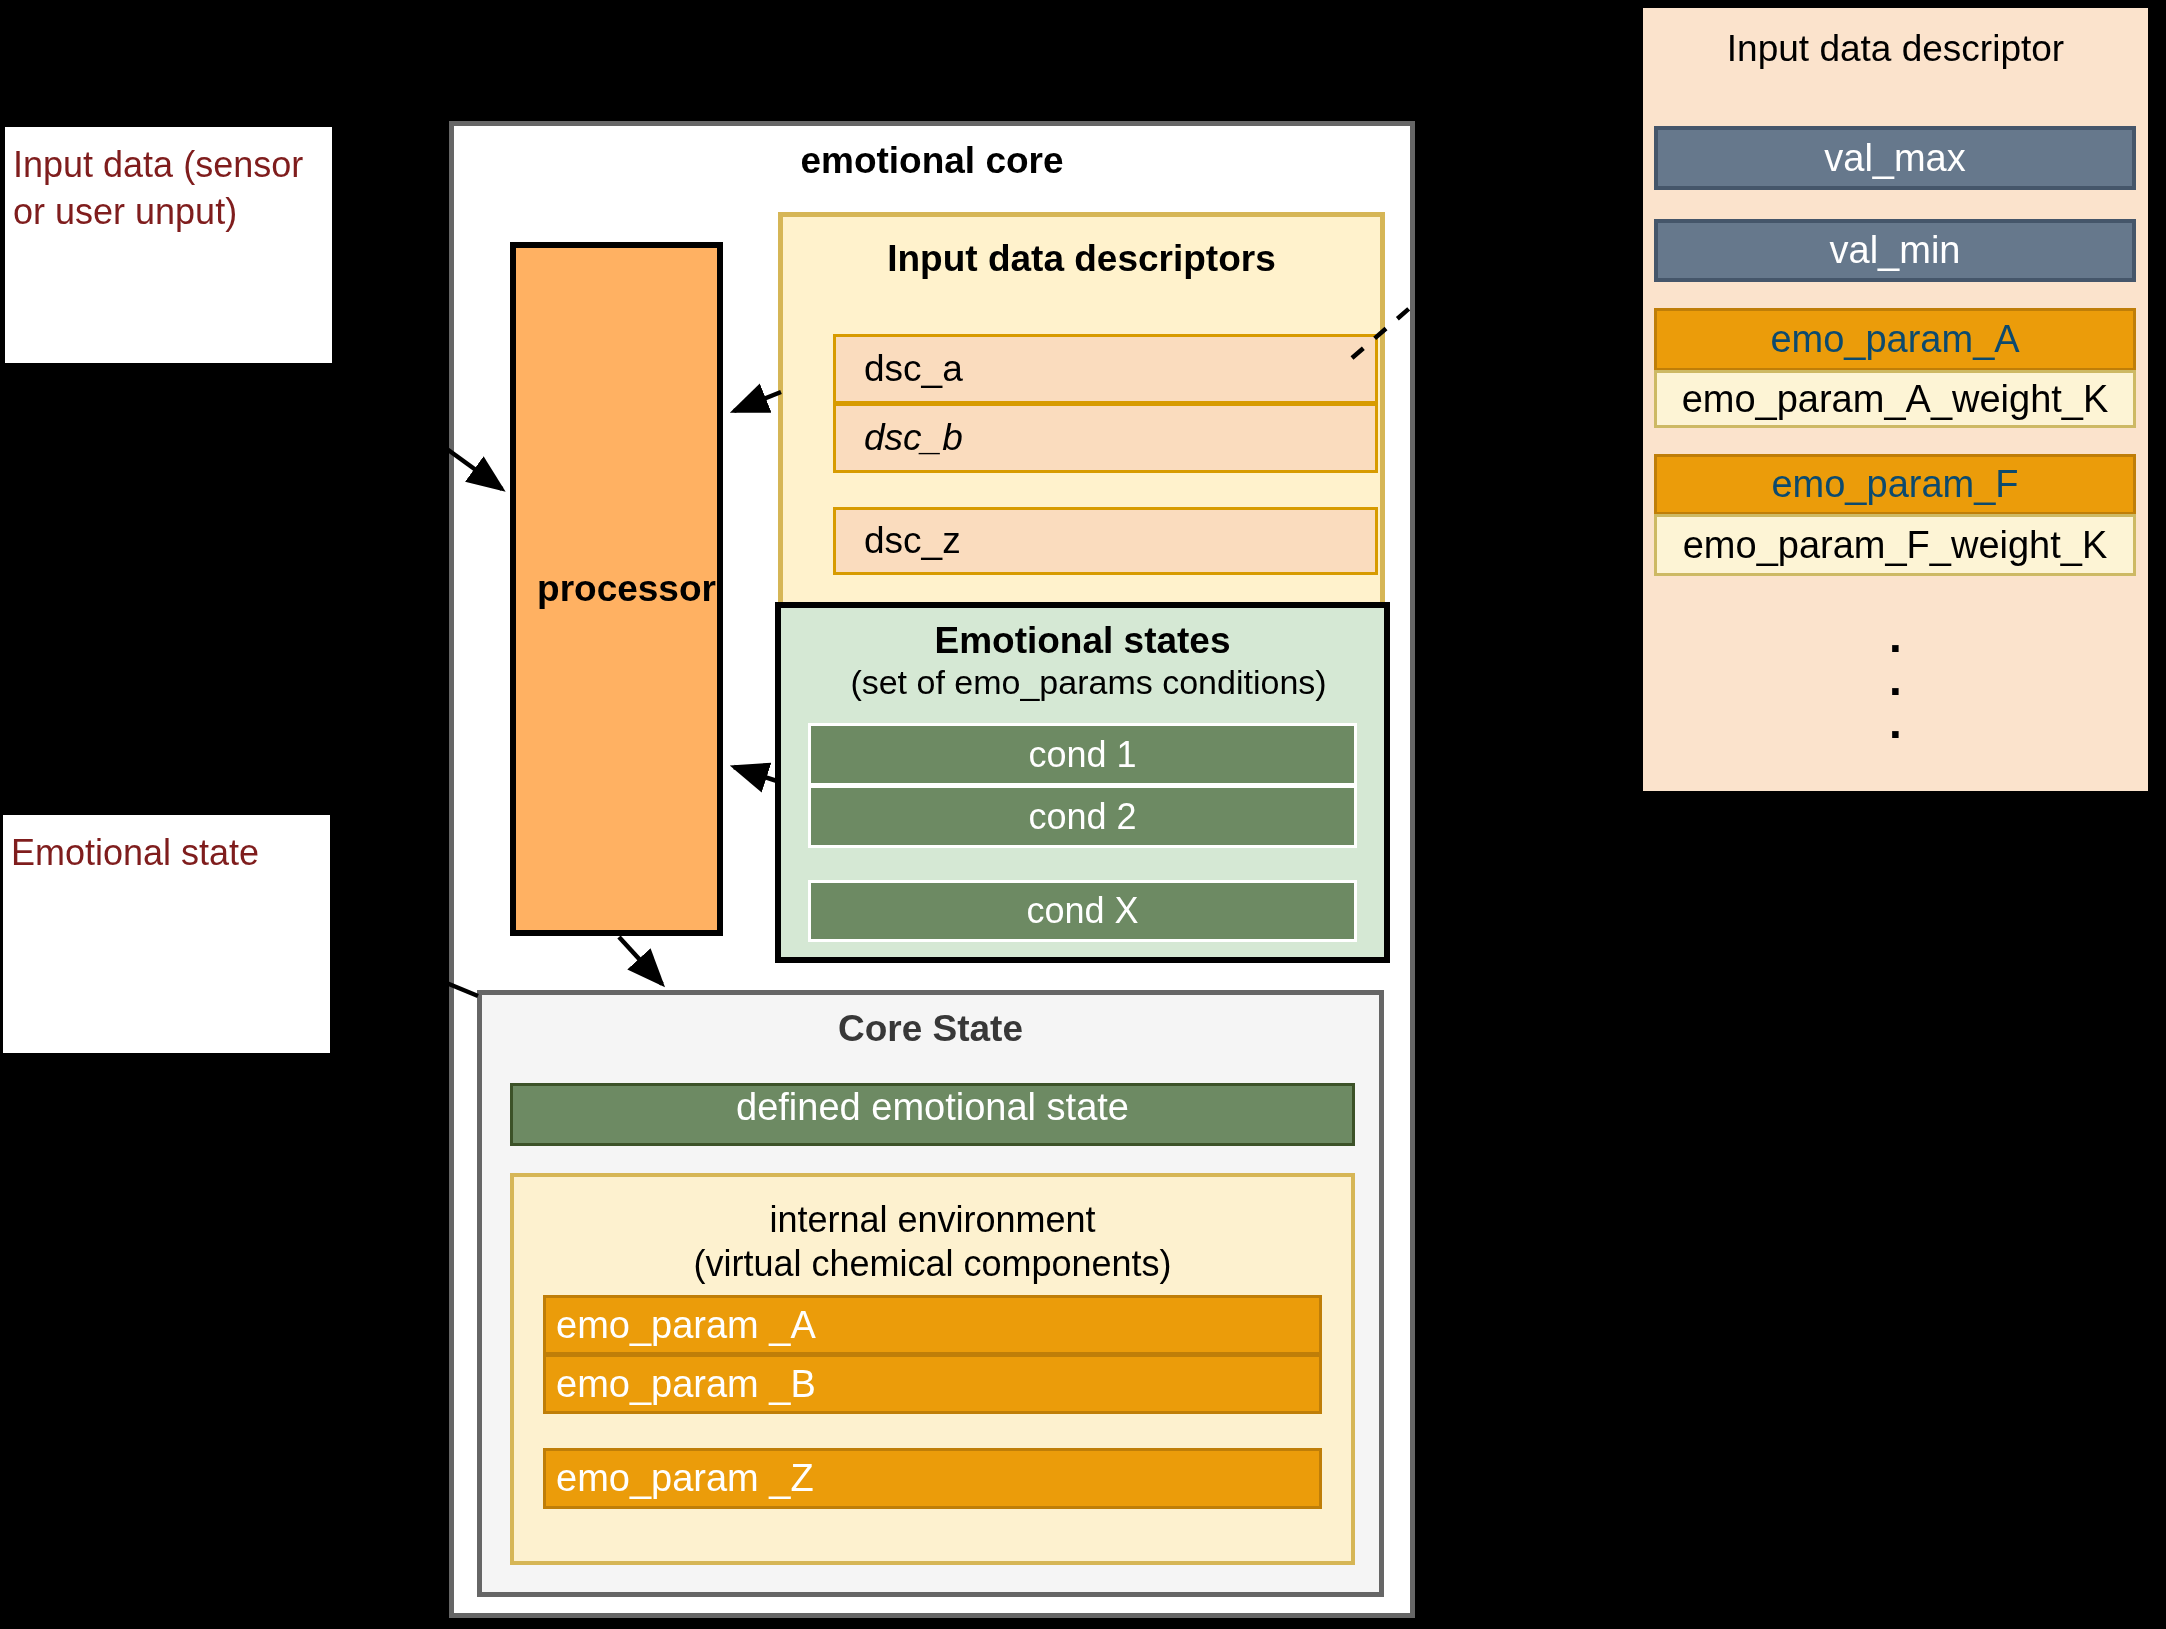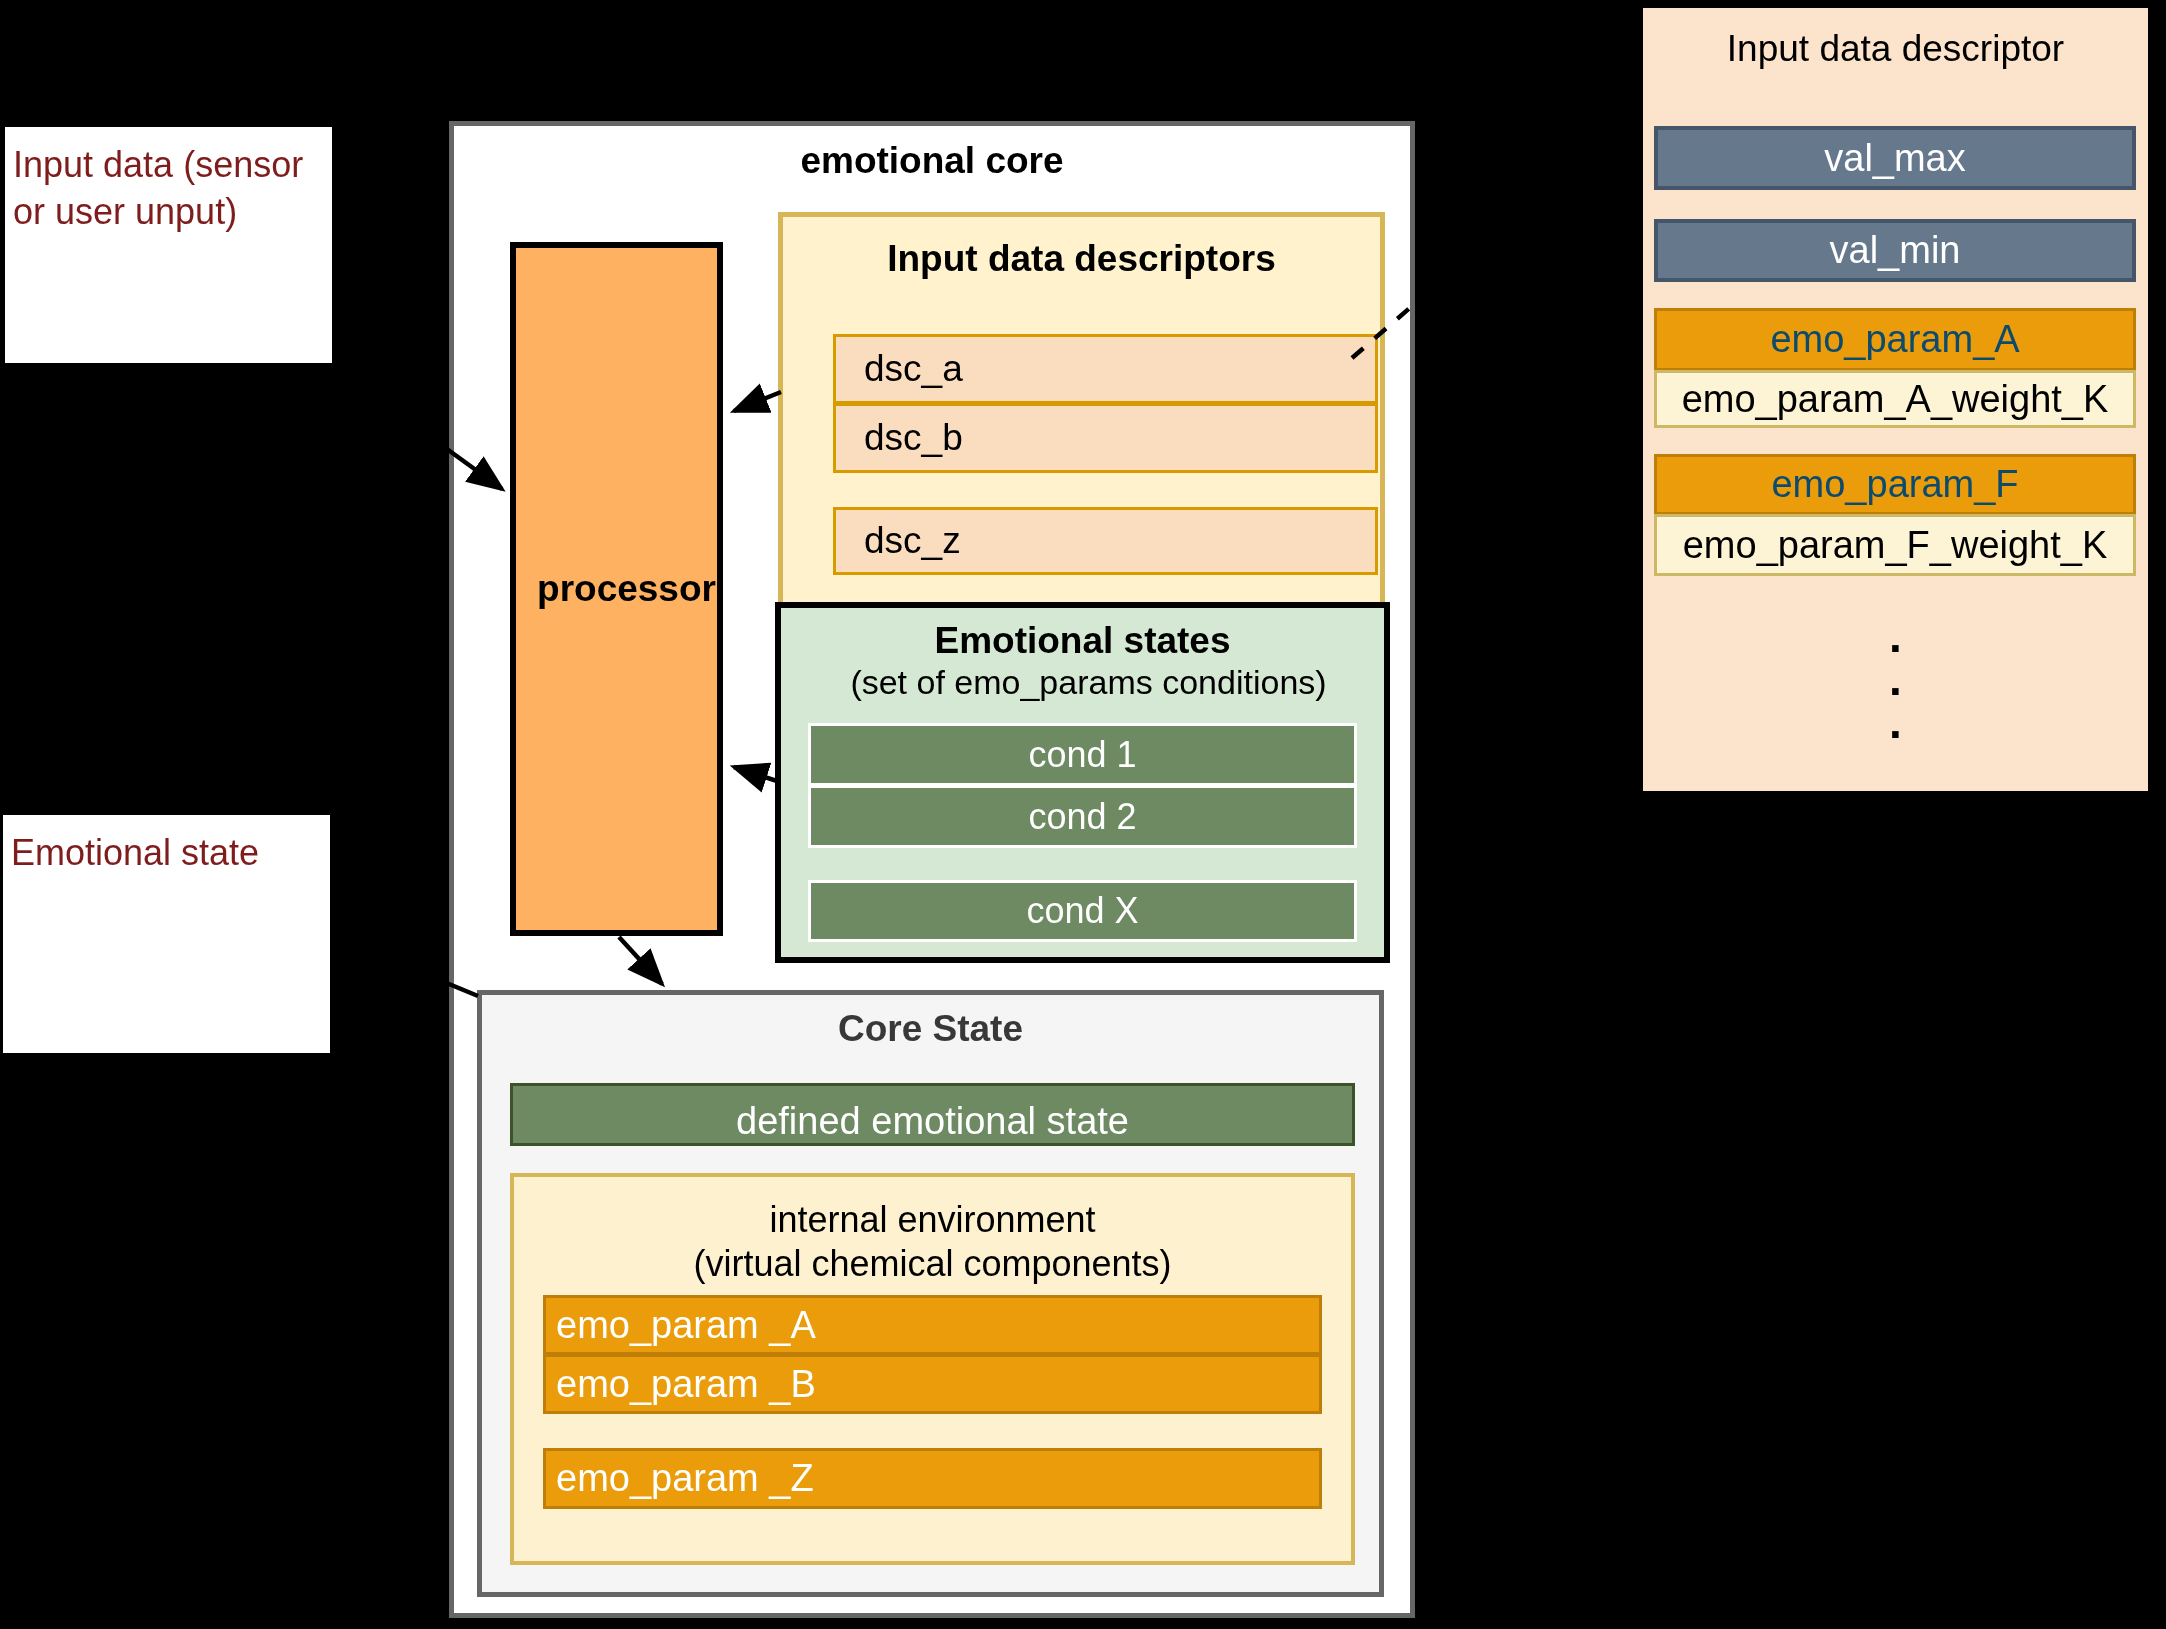--- a/index.html
+++ b/index.html
@@ -13,21 +13,21 @@
              font-weight:bold;font-size:37px;color:#000;padding-left:20px;}
   .descbox{background:#fff2cc;border:5px solid #d6b656;}
   .dscbar{background:#fadcbe;border:3px solid #d79b00;display:flex;align-items:center;
           font-size:37px;color:#000;padding-left:28px;margin-left:25px;}
   .statesbox{background:#d5e8d4;border:6px solid #000;}
   .subtitle{font-size:34px;color:#000;text-align:center;}
   .condbar{background:#6d8a63;border:3px solid #ffffff;display:flex;align-items:center;justify-content:center;
            font-size:36px;color:#ffffff;}
   .cstate{background:#f5f5f5;border:5px solid #666666;}
   .cstitle{font-weight:bold;font-size:37px;color:#383838;text-align:center;}
-  .greenbar{background:#6d8a63;border:3px solid #3c5228;display:flex;align-items:flex-end;justify-content:center;
+  .greenbar{background:#6d8a63;border:3px solid #3c5228;display:flex;align-items:flex-start;justify-content:center;
             font-size:38px;color:#ffffff;}
   .envbox{background:#fdf1cf;border:4px solid #d6b656;}
   .envtitle{font-size:36px;color:#000;text-align:center;line-height:44px;}
   .empbar{background:#eb9c0a;border:3px solid #bf7e08;display:flex;align-items:center;
           font-size:38px;color:#ffffff;padding-left:10px;}
   .panel{background:#fbe3cc;}
   .ptitle{font-size:37px;color:#000;text-align:center;}
   .slatebar{background:#66788c;border:4px solid #45566a;display:flex;align-items:center;justify-content:center;
             font-size:38px;color:#ffffff;}
   .porange{background:#eb9c0a;border:3px solid #bf7e08;display:flex;align-items:center;justify-content:center;
@@ -57,21 +57,21 @@
 
   <div class="abs processor" style="left:510px;top:242px;width:213px;height:694px;">
     <span>processor</span>
   </div>
 
   <div class="abs descbox" style="left:778px;top:212px;width:607px;height:400px;"></div>
   <div class="abs title" style="left:778px;top:238px;width:607px;">Input data descriptors</div>
   <div class="abs dscbar" style="left:808px;top:334px;width:545px;height:70px;">
     <span>dsc_a</span>
   </div>
-  <div class="abs dscbar" style="left:808px;top:403px;width:545px;height:70px;">
+  <div class="abs dscbar" style="left:808px;top:403px;width:545px;height:70px;font-style:italic;">
     <span>dsc_b</span>
   </div>
   <div class="abs dscbar" style="left:808px;top:507px;width:545px;height:68px;">
     <span>dsc_z</span>
   </div>
 
   <div class="abs statesbox" style="left:775px;top:602px;width:615px;height:361px;"></div>
   <div class="abs title" style="left:775px;top:620px;width:615px;">Emotional states</div>
   <div class="abs subtitle" style="left:775px;top:663px;width:615px;padding-left:12px;">(set of emo_params conditions)</div>
   <div class="abs condbar" style="left:808px;top:723px;width:549px;height:63px;">

